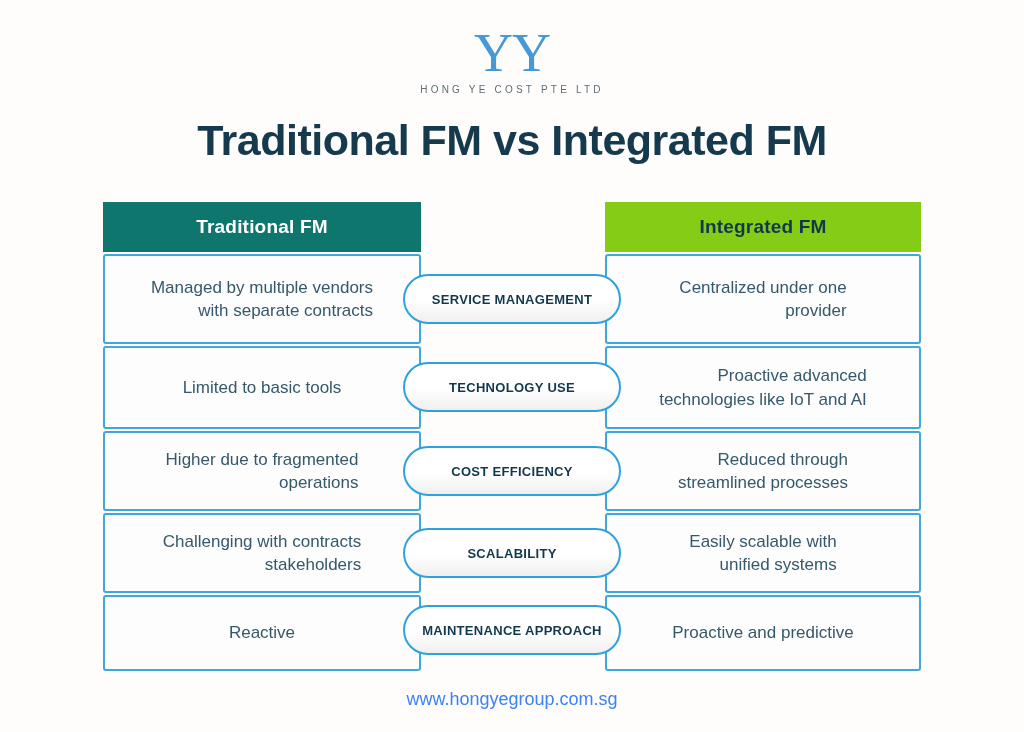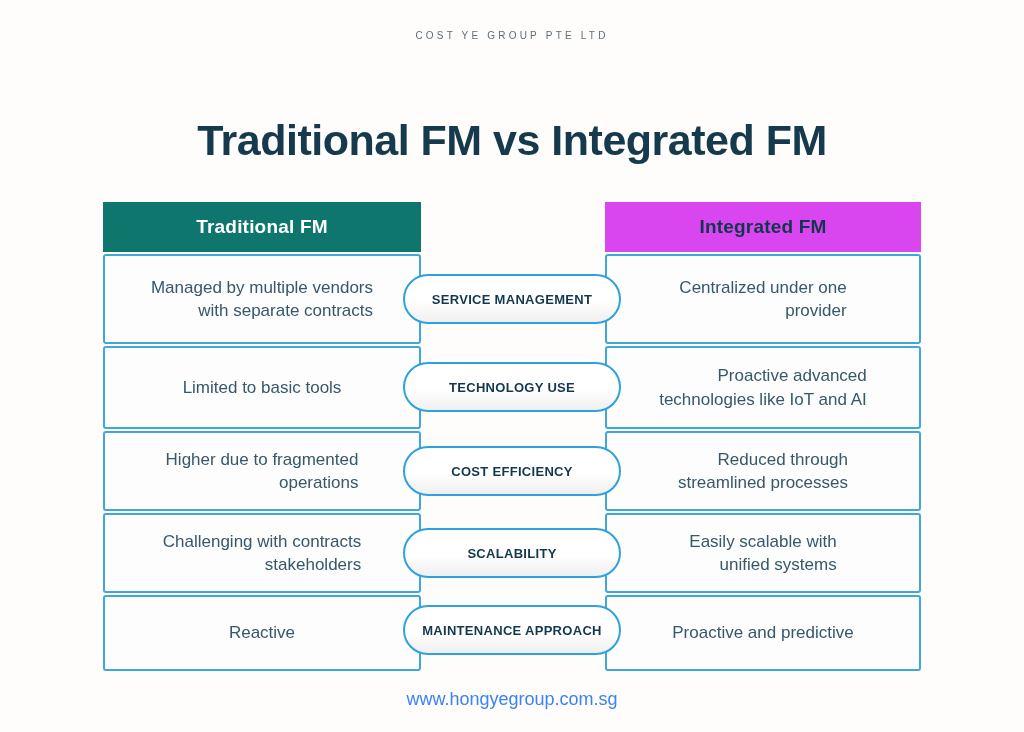--- a/index.html
+++ b/index.html
@@ -37,21 +37,21 @@
   .col { position: absolute; top: 0; display: flex; flex-direction: column; }
   .col.left  { left: 0;  width: 318px; }
   .col.right { right: 0; width: 316px; }
 
   .col-header {
     height: 50px; flex: none;
     display: flex; align-items: center; justify-content: center;
     font-size: 19px; font-weight: 700; letter-spacing: 0.2px;
   }
   .col-header.dark  { background: #0f766e; color: #ffffff; }
-  .col-header.light { background: #d946ef; color: #11374d; }
+  .col-header.light { background: #84cc16; color: #11374d; }
 
   .cell {
     flex: none;
     margin-top: 2px;
     background: #fdfdfd;
     border: 2px solid #3fa7dc;
     border-radius: 3px;
     display: flex; align-items: center; justify-content: center;
     text-align: right;
     font-size: 17px; line-height: 1.38; color: #35586b;
@@ -88,21 +88,22 @@
     text-align: center;
     font-size: 18px; color: #3b82f6;
   }
 </style>
 </head>
 <body>
 
 <div class="page">
 
   <div class="logo">
-    <div class="logo-company">COST YE GROUP PTE LTD</div>
+    <div class="logo-yy">YY</div>
+    <div class="logo-company">HONG YE COST PTE LTD</div>
   </div>
 
   <h1 class="title">Traditional FM vs Integrated FM</h1>
 
   <div class="table-wrap">
 
     <div class="col left">
       <div class="col-header dark">Traditional FM</div>
       <div class="cell cell-1">Managed by multiple vendors
 with separate contracts</div>

